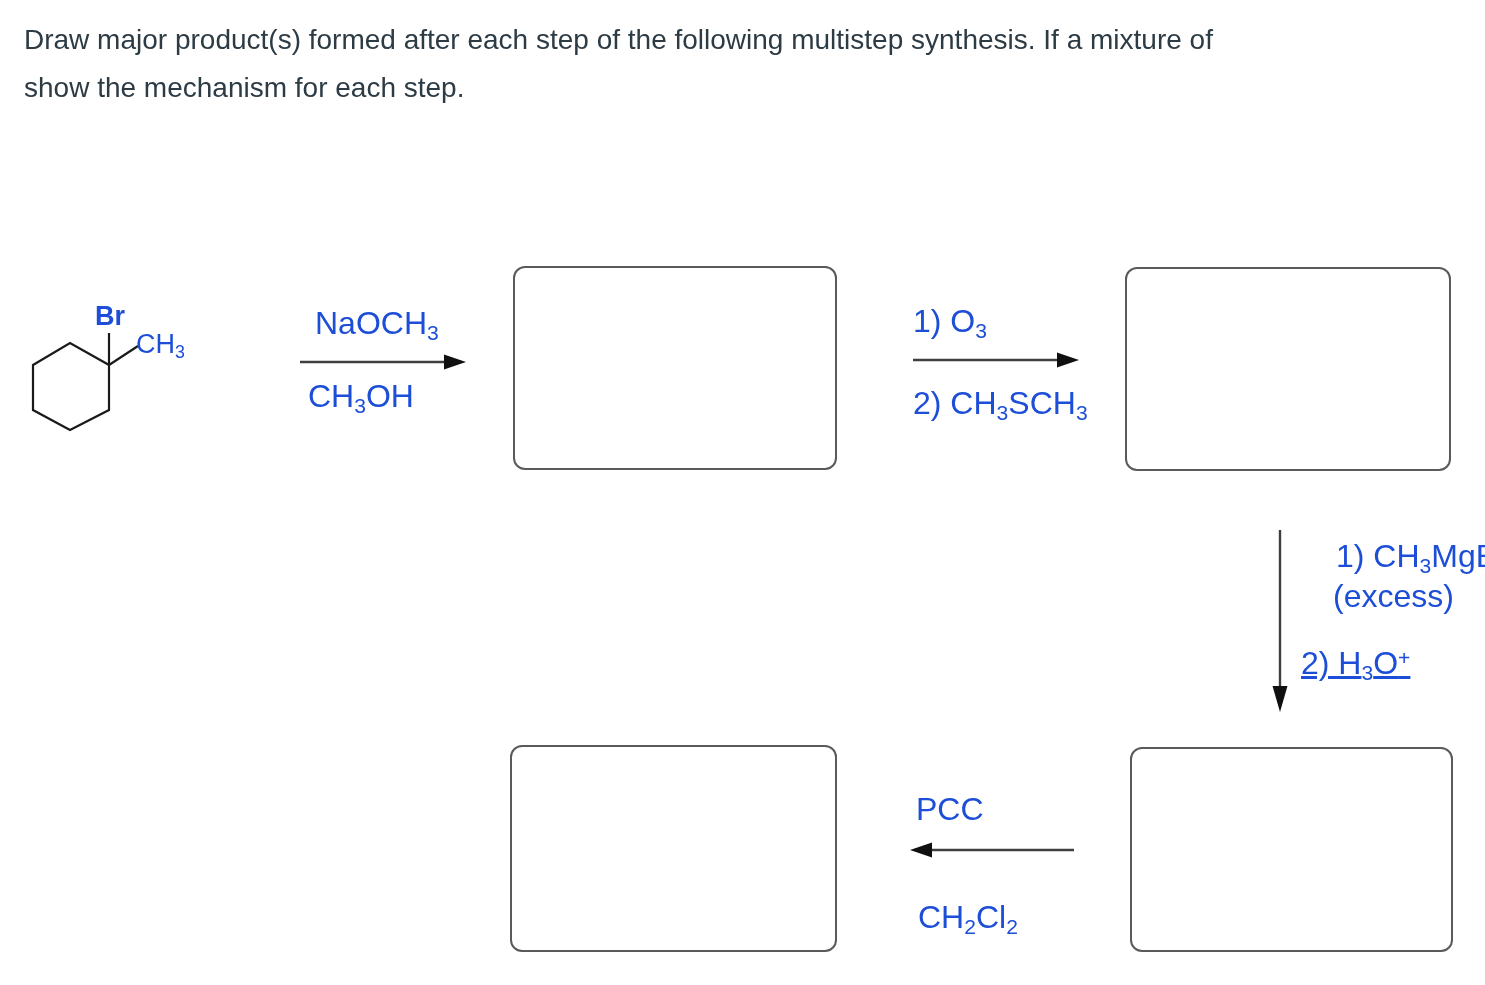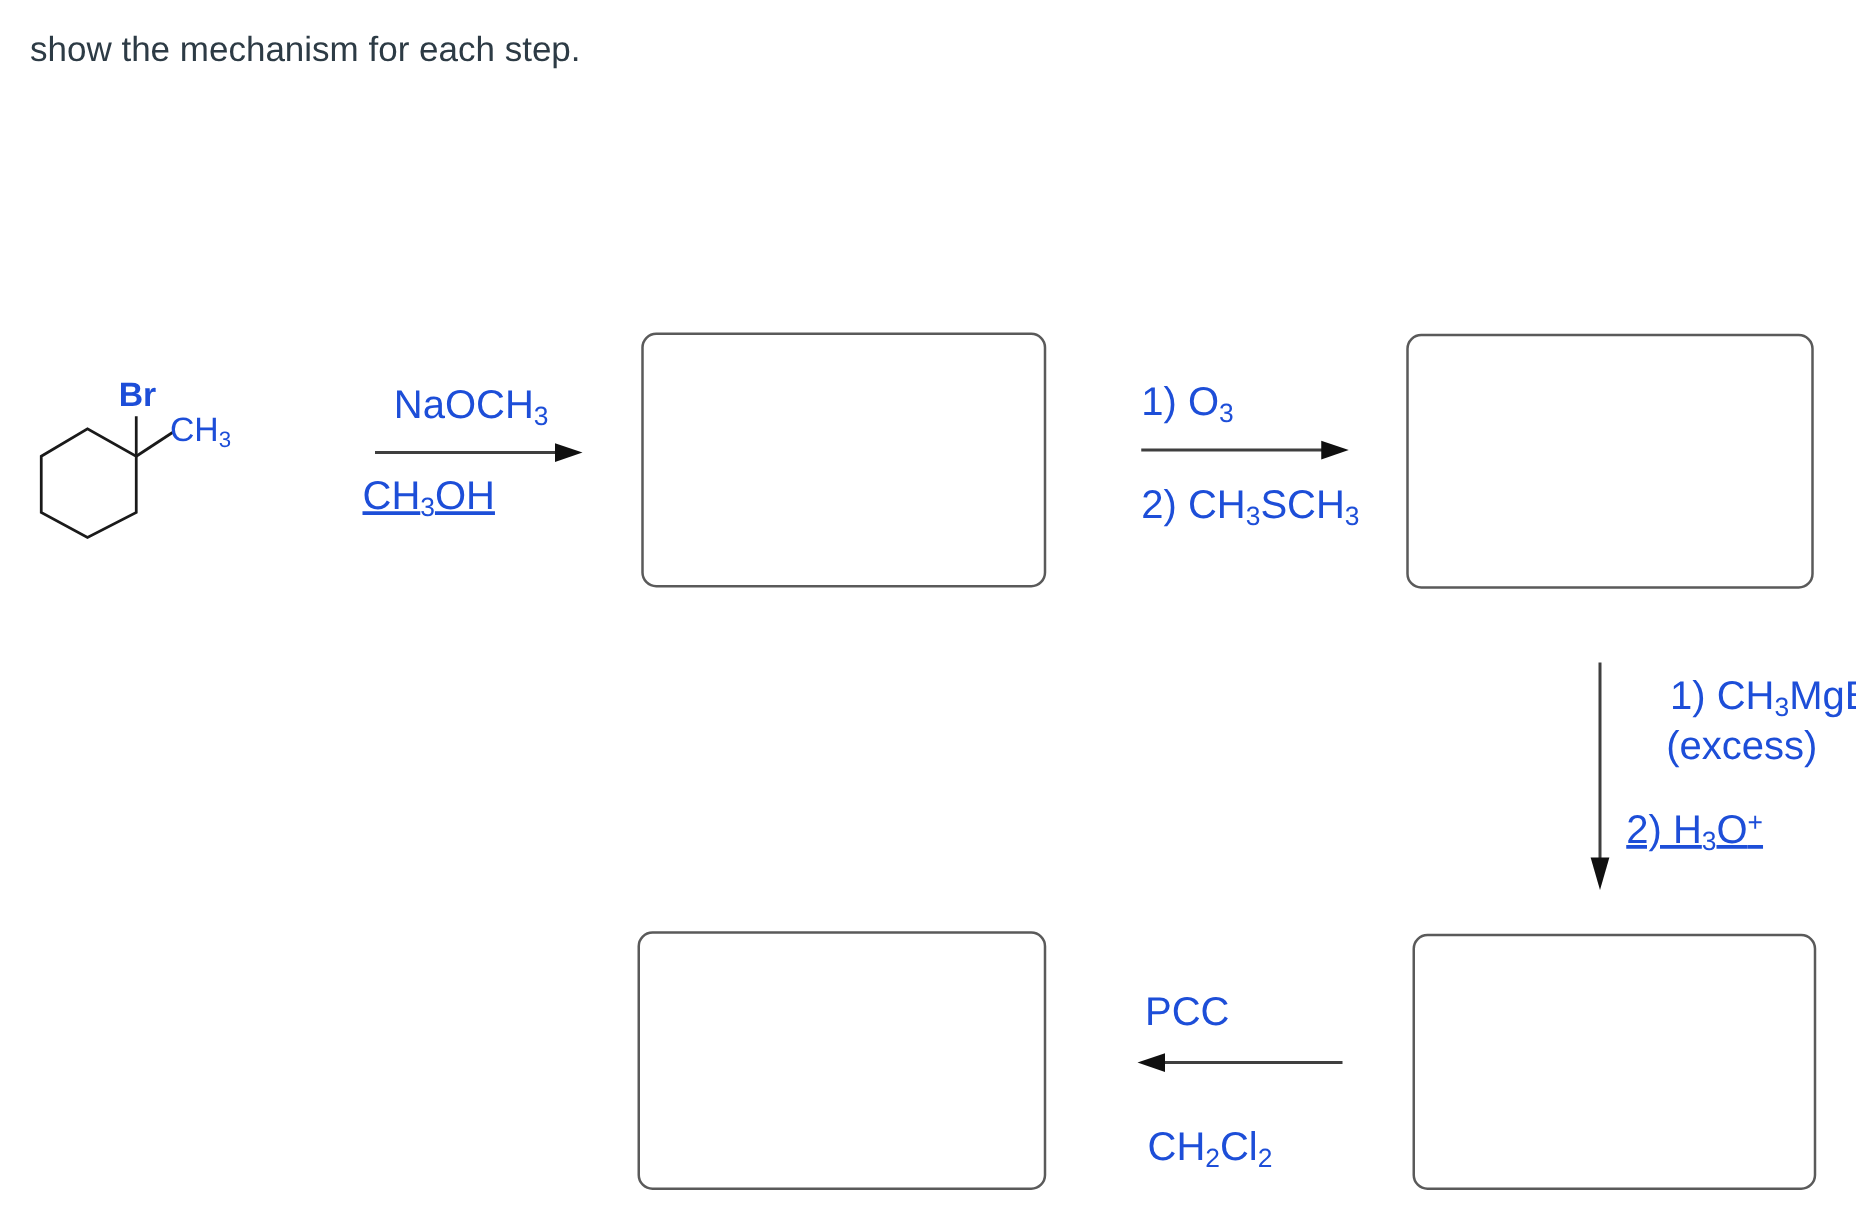--- a/index.html
+++ b/index.html
@@ -40,37 +40,38 @@
     background: #ffffff;
   }
   .arrow-svg { position: absolute; overflow: visible; }
 </style>
 </head>
 <body>
 
 <div class="page">
 
   <div class="instructions">
+    <div>Draw major product(s) formed after each step of the following multistep synthesis. If a mixture of</div>
     <div>show the mechanism for each step.</div>
   </div>
 
   <svg class="arrow-svg" style="left:25px; top:293px;" width="180" height="150">
     <polygon points="8,72 45,50 84,72 84,117 45,137 8,117" fill="none" stroke="#1a1a1a" stroke-width="2.2"></polygon>
     <line x1="84" y1="72" x2="84" y2="40" stroke="#1a1a1a" stroke-width="2.2"></line>
     <line x1="84" y1="72" x2="113" y2="53" stroke="#1a1a1a" stroke-width="2.2"></line>
   </svg>
   <div class="chem struct-label" style="left:95px; top:301px; font-weight:600;"><span>Br</span></div>
   <div class="chem struct-label" style="left:136px; top:329px;"><span>CH</span><sub>3</sub></div>
 
   <div class="chem center" style="left:315px; top:305px; width:140px;"><span>NaOCH</span><sub>3</sub></div>
   <svg class="arrow-svg" style="left:298px; top:350px;" width="170" height="24">
     <line x1="2" y1="12" x2="149" y2="12" stroke="#3f3f3f" stroke-width="2.4"></line>
     <polygon points="168,12 146,4.5 146,19.5" fill="#101010"></polygon>
   </svg>
-  <div class="chem center" style="left:290px; top:378px; width:140px;text-decoration:underline;"><span>CH</span><sub>3</sub><span>OH</span></div>
+  <div class="chem center" style="left:308px; top:378px; width:140px;"><span>CH</span><sub>3</sub><span>OH</span></div>
 
   <div class="product-box" style="left:513px; top:266px; width:324px; height:204px;"></div>
 
   <div class="chem" style="left:913px; top:303px;"><span>1) O</span><sub>3</sub></div>
   <svg class="arrow-svg" style="left:911px; top:348px;" width="170" height="24">
     <line x1="2" y1="12" x2="149" y2="12" stroke="#3f3f3f" stroke-width="2.4"></line>
     <polygon points="168,12 146,4.5 146,19.5" fill="#101010"></polygon>
   </svg>
   <div class="chem" style="left:913px; top:385px;"><span>2) CH</span><sub>3</sub><span>SCH</span><sub>3</sub></div>
 

